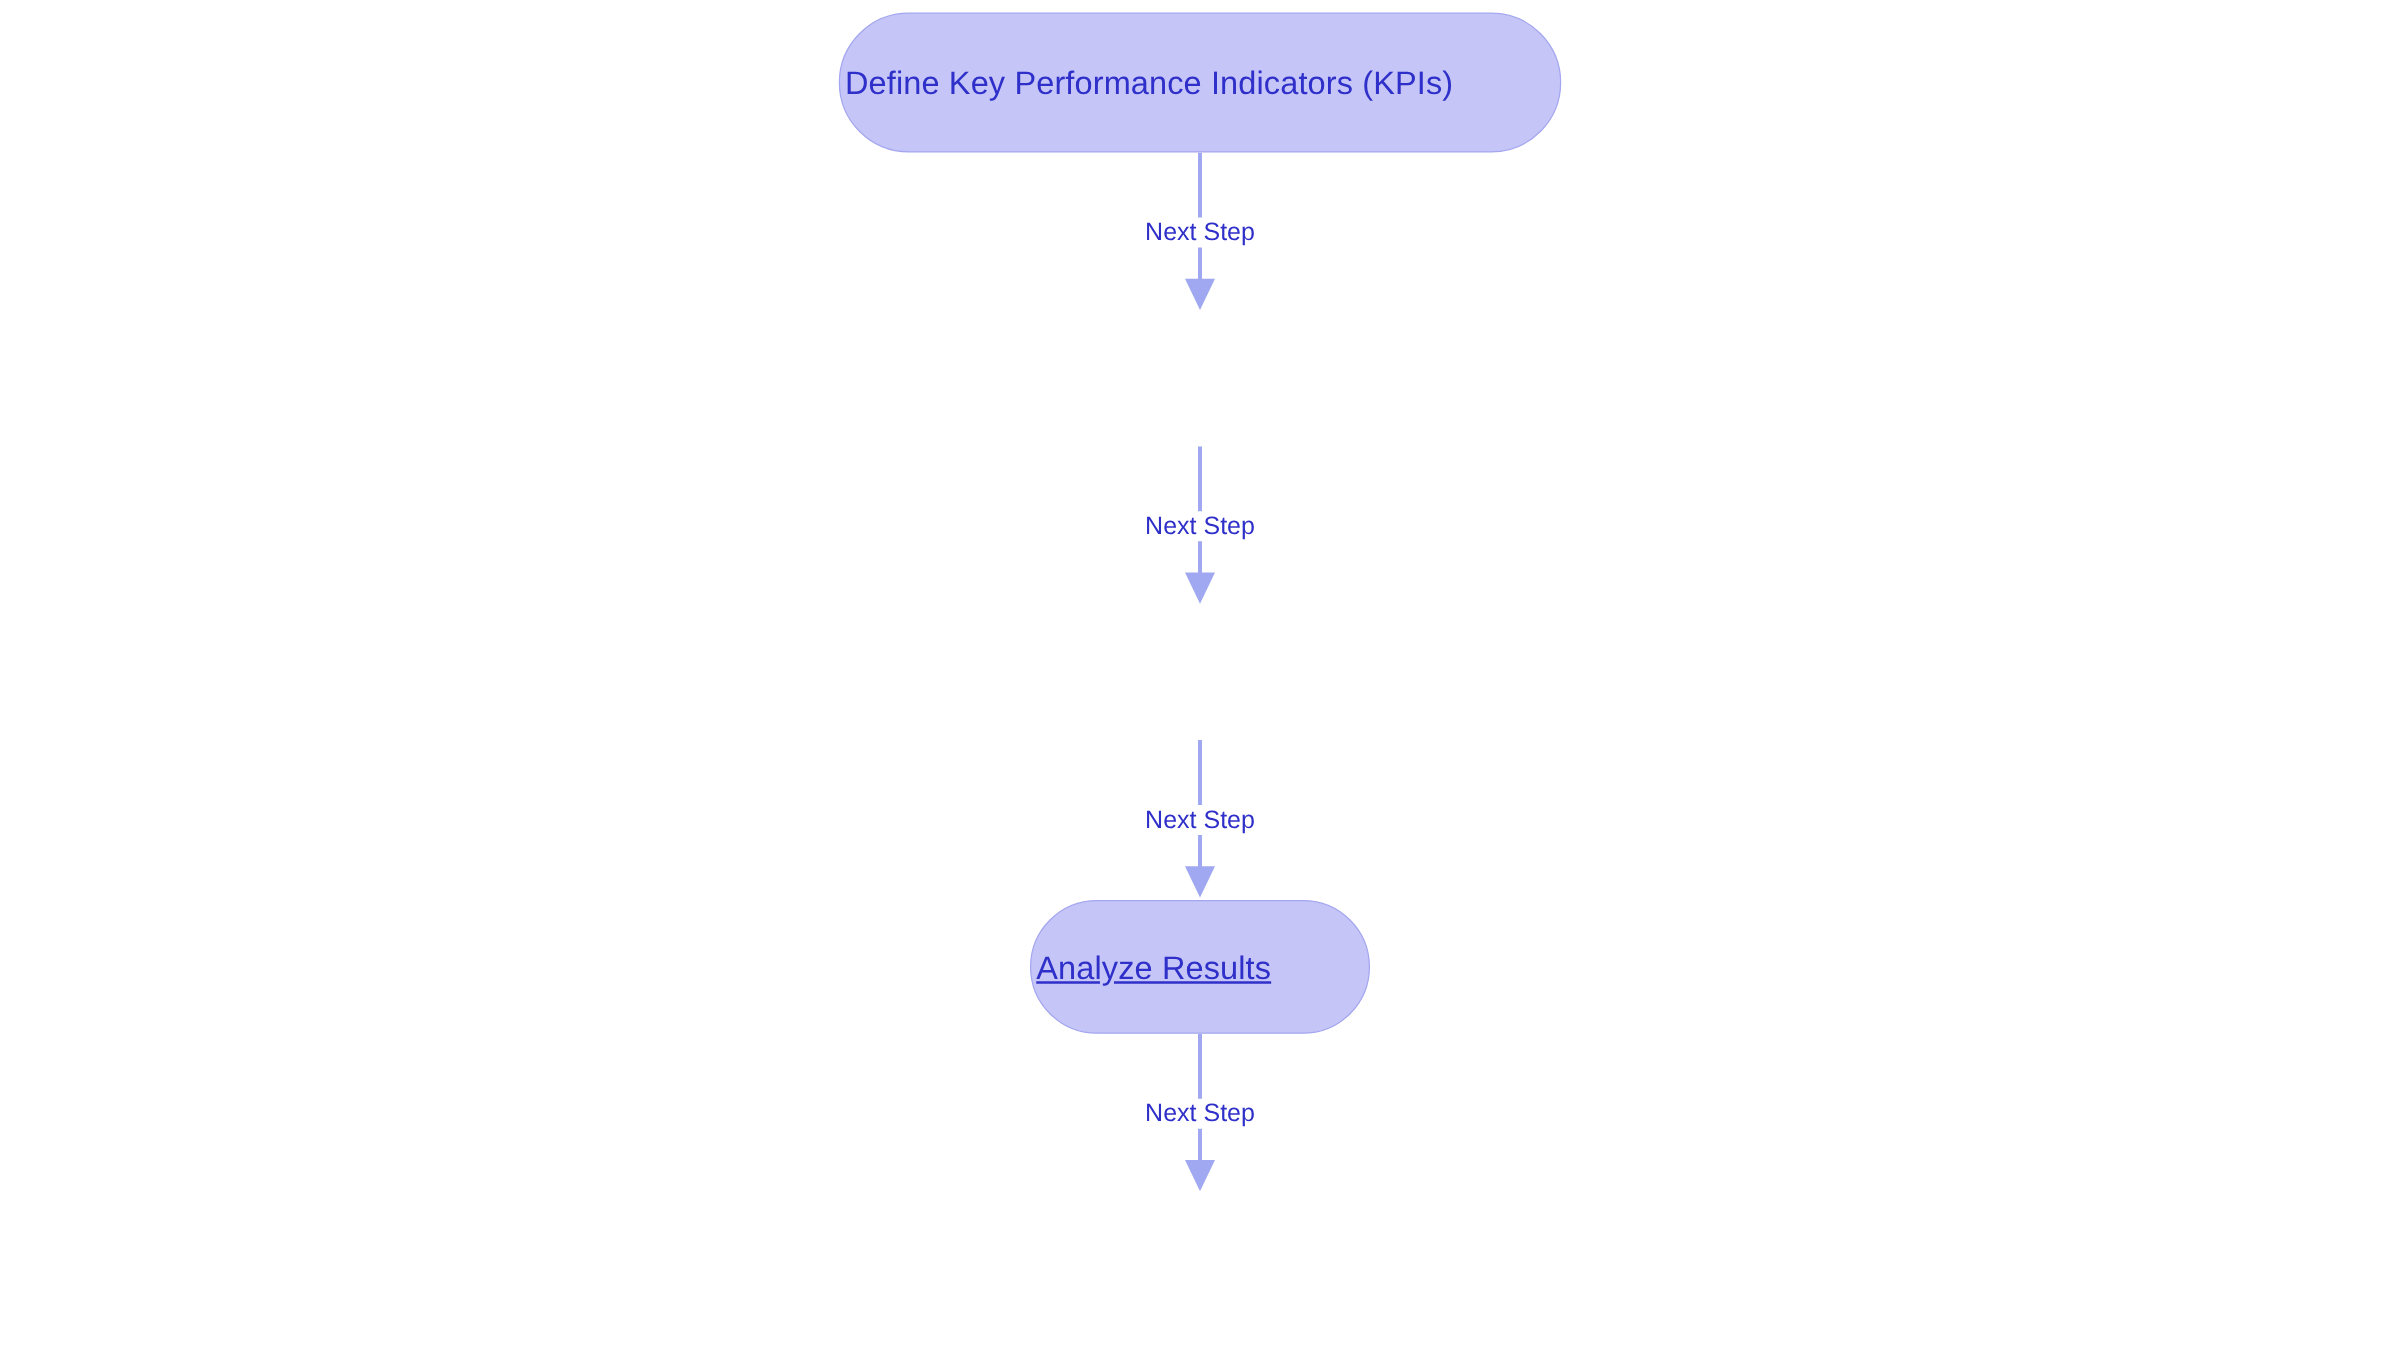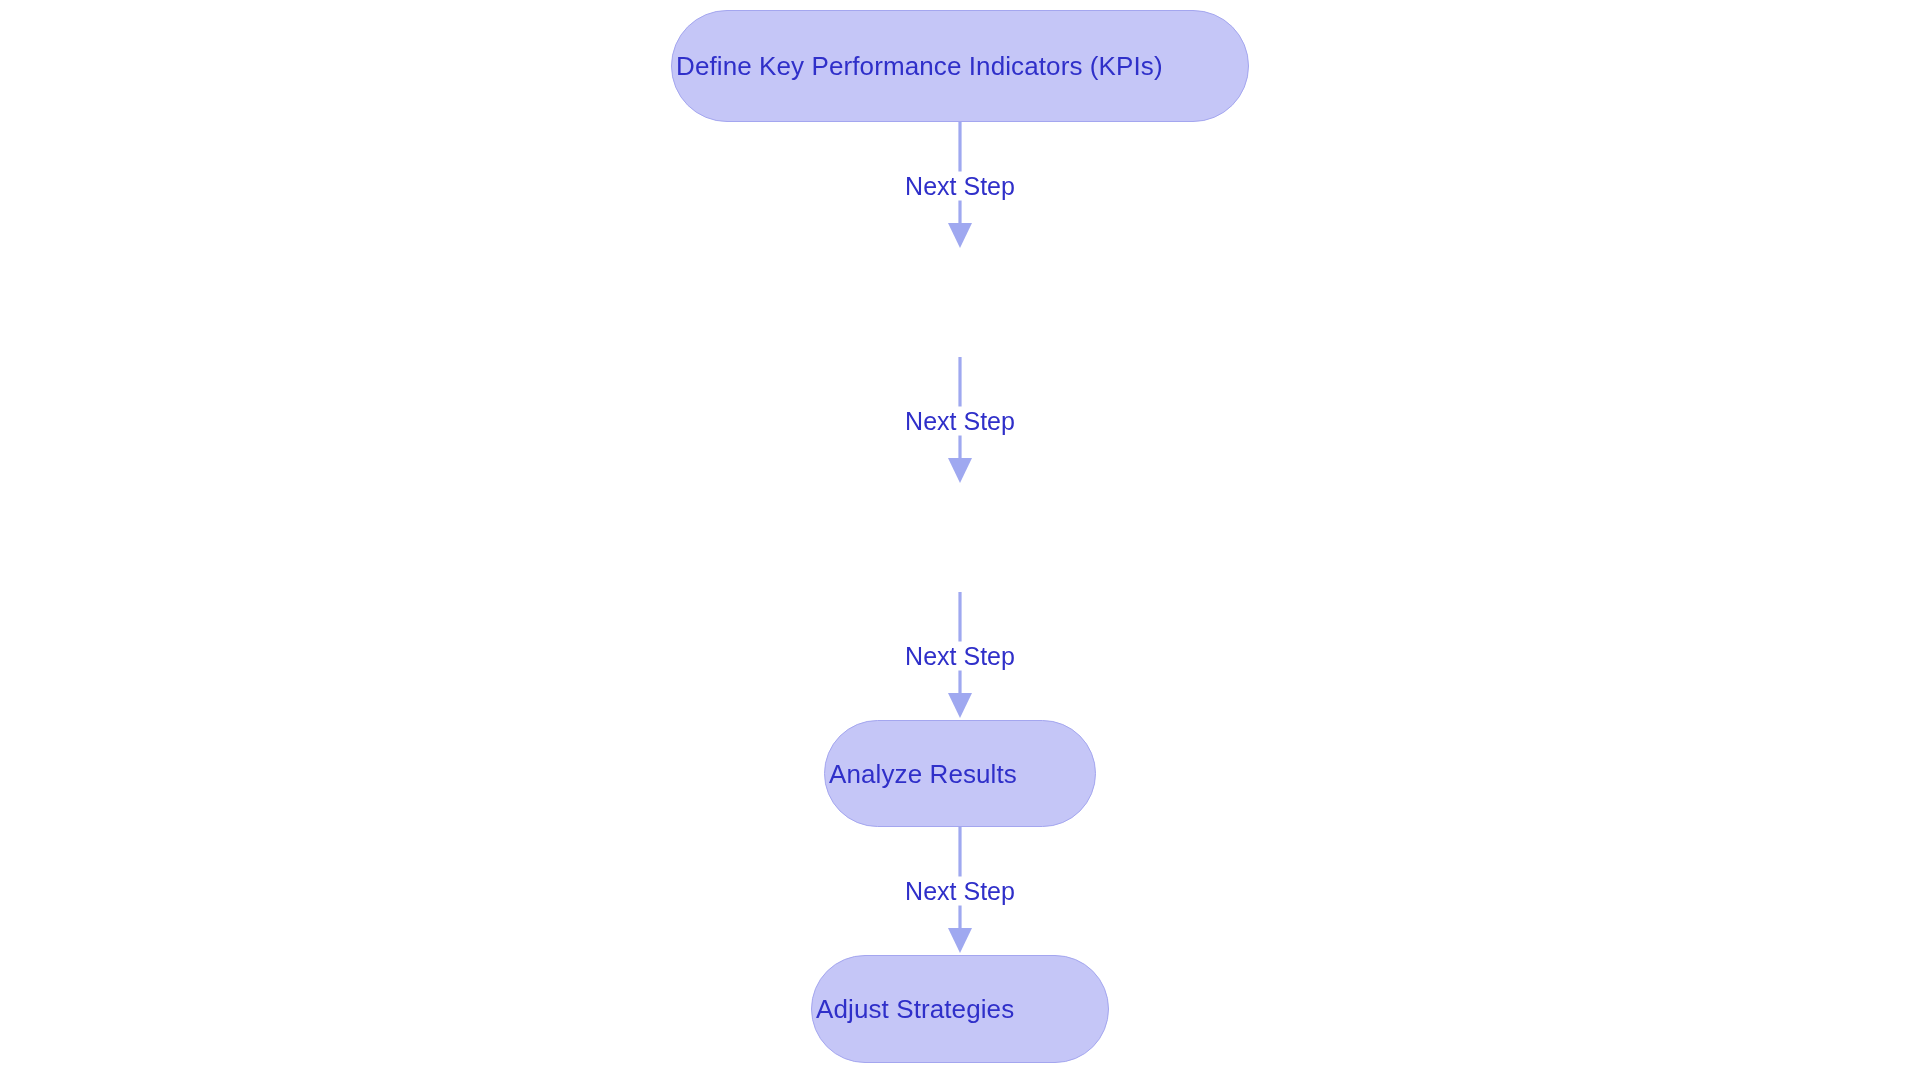--- a/index.html
+++ b/index.html
@@ -51,21 +51,21 @@
   }
 
   .node-label {
     display: block;
     padding: 0 4px;
   }
 
   .n1 { top: 10px;  width: 578px; height: 112px; border-radius: 56px; }
   .n2 { top: 250px; width: 234px; height: 107px; border-radius: 54px; }
   .n3 { top: 485px; width: 246px; height: 107px; border-radius: 54px; }
-  .n4 { top: 720px; width: 272px; height: 107px; border-radius: 54px; }
+  .n4 { top: 720px; width: 272px; height: 107px; border-radius: 54px; text-decoration: underline; }
   .n5 { top: 955px; width: 298px; height: 108px; border-radius: 54px; }
 
   
   .connector {
     position: absolute;
     left: 50%;
     transform: translateX(-50%);
     width: 260px;
   }
 
@@ -80,21 +80,21 @@
     top: 0;
     display: block;
   }
 
   .edge-label {
     position: absolute;
     left: 50%;
     top: 50%;
     transform: translate(-50%, -50%);
     color: #2f2fc9;
-    font-size: 25px;
+    font-size: 20px;
     line-height: 1;
     white-space: nowrap;
     background: #ffffff;
     padding: 2px 6px;
   }
 </style>
 </head>
 <body>
 
 <div id="canvas">
@@ -135,18 +135,15 @@
     </div>
 
     <div class="connector c4">
       <svg width="260" height="128" viewBox="0 0 260 128">
         <line x1="130" y1="0" x2="130" y2="108" stroke="#9fa8f0" stroke-width="3.2"></line>
         <polygon points="130,126 118,101 142,101" fill="#9fa8f0"></polygon>
       </svg>
       <span class="edge-label">Next Step</span>
     </div>
 
-    <div class="node n5">
-      <span class="node-label">Adjust Strategies</span>
-    </div>
 
   </div>
 </div>
 
 </body></html>

